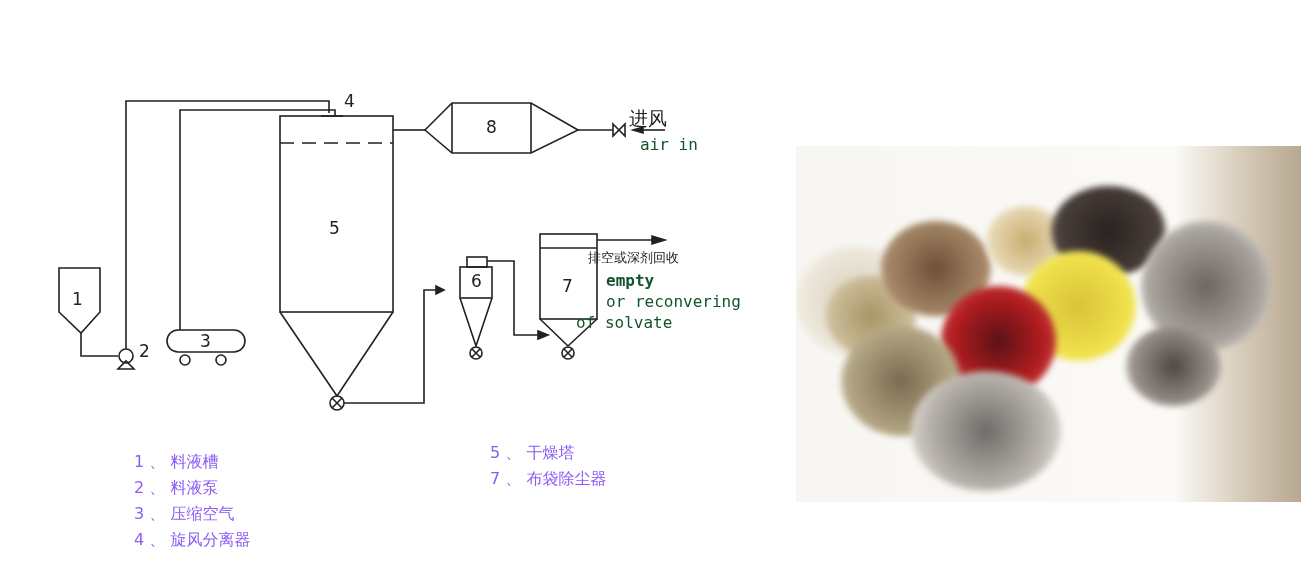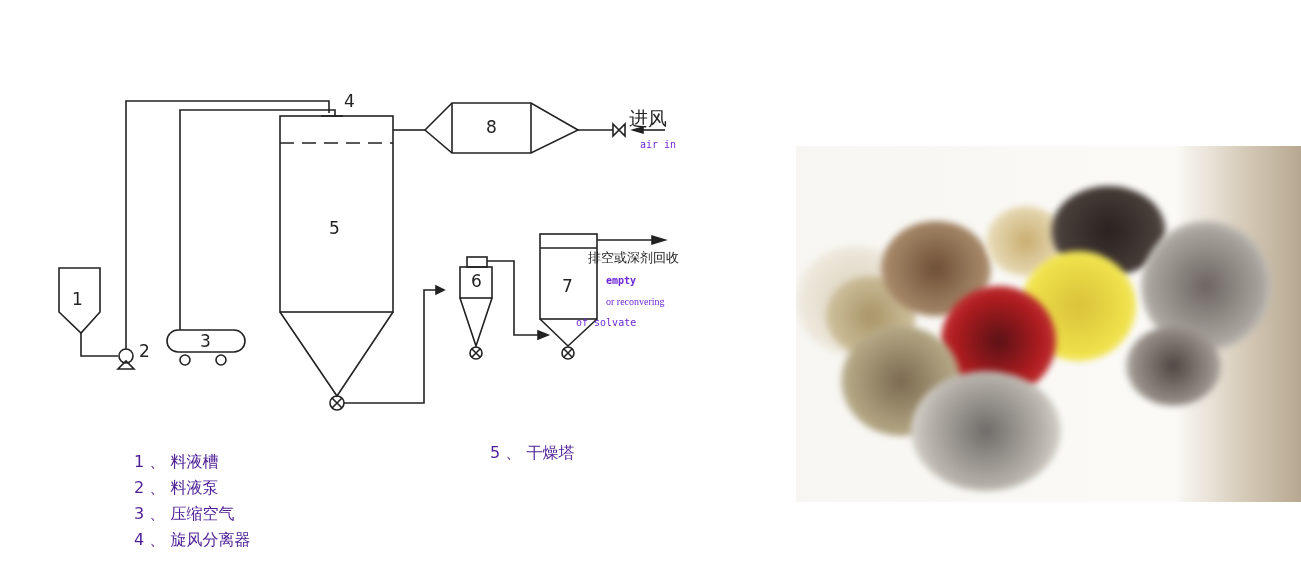--- a/index.html
+++ b/index.html
@@ -1,20 +1,20 @@
 <!DOCTYPE html>
 <html><head>
 <meta charset="utf-8">
 <style>
   html,body{margin:0;padding:0;background:#ffffff;}
   body{width:1301px;height:574px;position:relative;overflow:hidden;font-family:"DejaVu Sans",sans-serif;color:#222;}
   #diagram{position:absolute;left:0;top:0;}
   .lbl{position:absolute;font-family:"DejaVu Sans",sans-serif;font-size:17px;color:#222;line-height:20px;white-space:nowrap;}
-  .mono{font-family:"DejaVu Sans Mono",monospace;font-size:10px;color:#6d28d9;}
-  .legend{position:absolute;font-size:16px;line-height:26px;color:#4c1d95;}
+  .mono{font-family:"DejaVu Sans Mono",monospace;font-size:16px;color:#14532d;}
+  .legend{position:absolute;font-size:16px;line-height:26px;color:#8b5cf6;}
   .legend div{white-space:nowrap;}
   .photo{position:absolute;left:796px;top:146px;width:505px;height:356px;overflow:hidden;
     background:linear-gradient(90deg,#f7f6f2 0%,#fbfaf7 75%,#d8cdbb 88%,#b6a790 100%);}
   .blob{position:absolute;border-radius:50%;filter:blur(3px);}
 </style>
 </head>
 <body>
 
 <svg id="diagram" width="800" height="574" viewBox="0 0 800 574">
   <g stroke="#222" stroke-width="1.6" fill="none">
@@ -76,31 +76,32 @@
 <span class="lbl" style="left:344px;top:91px;">4</span>
 <span class="lbl" style="left:329px;top:218px;">5</span>
 <span class="lbl" style="left:471px;top:271px;">6</span>
 <span class="lbl" style="left:562px;top:276px;">7</span>
 <span class="lbl" style="left:486px;top:117px;">8</span>
 
 <span class="lbl" style="left:629px;top:108px;font-size:19px;">进风</span>
 <span class="lbl mono" style="left:640px;top:135px;">air in</span>
 <span class="lbl" style="left:588px;top:248px;font-size:13px;">排空或深剂回收</span>
 <span class="lbl mono" style="left:606px;top:271px;font-weight:bold;">empty</span>
-<span class="lbl mono" style="left:606px;top:292px;font-family:Liberation Serif, serif;">or reconvering</span>
+<span class="lbl mono" style="left:606px;top:292px;">or reconvering</span>
 <span class="lbl mono" style="left:576px;top:313px;">of solvate</span>
 
 <div class="legend" style="left:134px;top:449px;">
   <div><span>1</span> <span>、</span> <span>料液槽</span></div>
   <div><span>2</span> <span>、</span> <span>料液泵</span></div>
   <div><span>3</span> <span>、</span> <span>压缩空气</span></div>
   <div><span>4</span> <span>、</span> <span>旋风分离器</span></div>
 </div>
 <div class="legend" style="left:490px;top:440px;">
   <div><span>5</span> <span>、</span> <span>干燥塔</span></div>
+  <div><span>7</span> <span>、</span> <span>布袋除尘器</span></div>
 </div>
 
 <div class="photo">
   <div class="blob" style="left:0px;top:100px;width:120px;height:110px;background:radial-gradient(circle,#d8cfb8,#efeadf 70%,transparent);"></div>
   <div class="blob" style="left:30px;top:130px;width:90px;height:80px;background:radial-gradient(circle,#a89466,#cdbf9c 70%,transparent);"></div>
   <div class="blob" style="left:85px;top:75px;width:110px;height:95px;background:radial-gradient(circle,#6f5038,#a88a6a 70%,transparent);"></div>
   <div class="blob" style="left:190px;top:60px;width:80px;height:70px;background:radial-gradient(circle,#c9ad70,#e8dbb8 70%,transparent);"></div>
   <div class="blob" style="left:255px;top:40px;width:115px;height:90px;background:radial-gradient(circle,#2a2220,#4a403c 70%,transparent);"></div>
   <div class="blob" style="left:225px;top:105px;width:115px;height:110px;background:radial-gradient(circle,#d9c23a,#efe04a 60%,#f5ea70 80%,transparent);"></div>
   <div class="blob" style="left:145px;top:140px;width:115px;height:110px;background:radial-gradient(circle,#5a1216,#b01c1f 55%,#c84040 80%,transparent);"></div>

